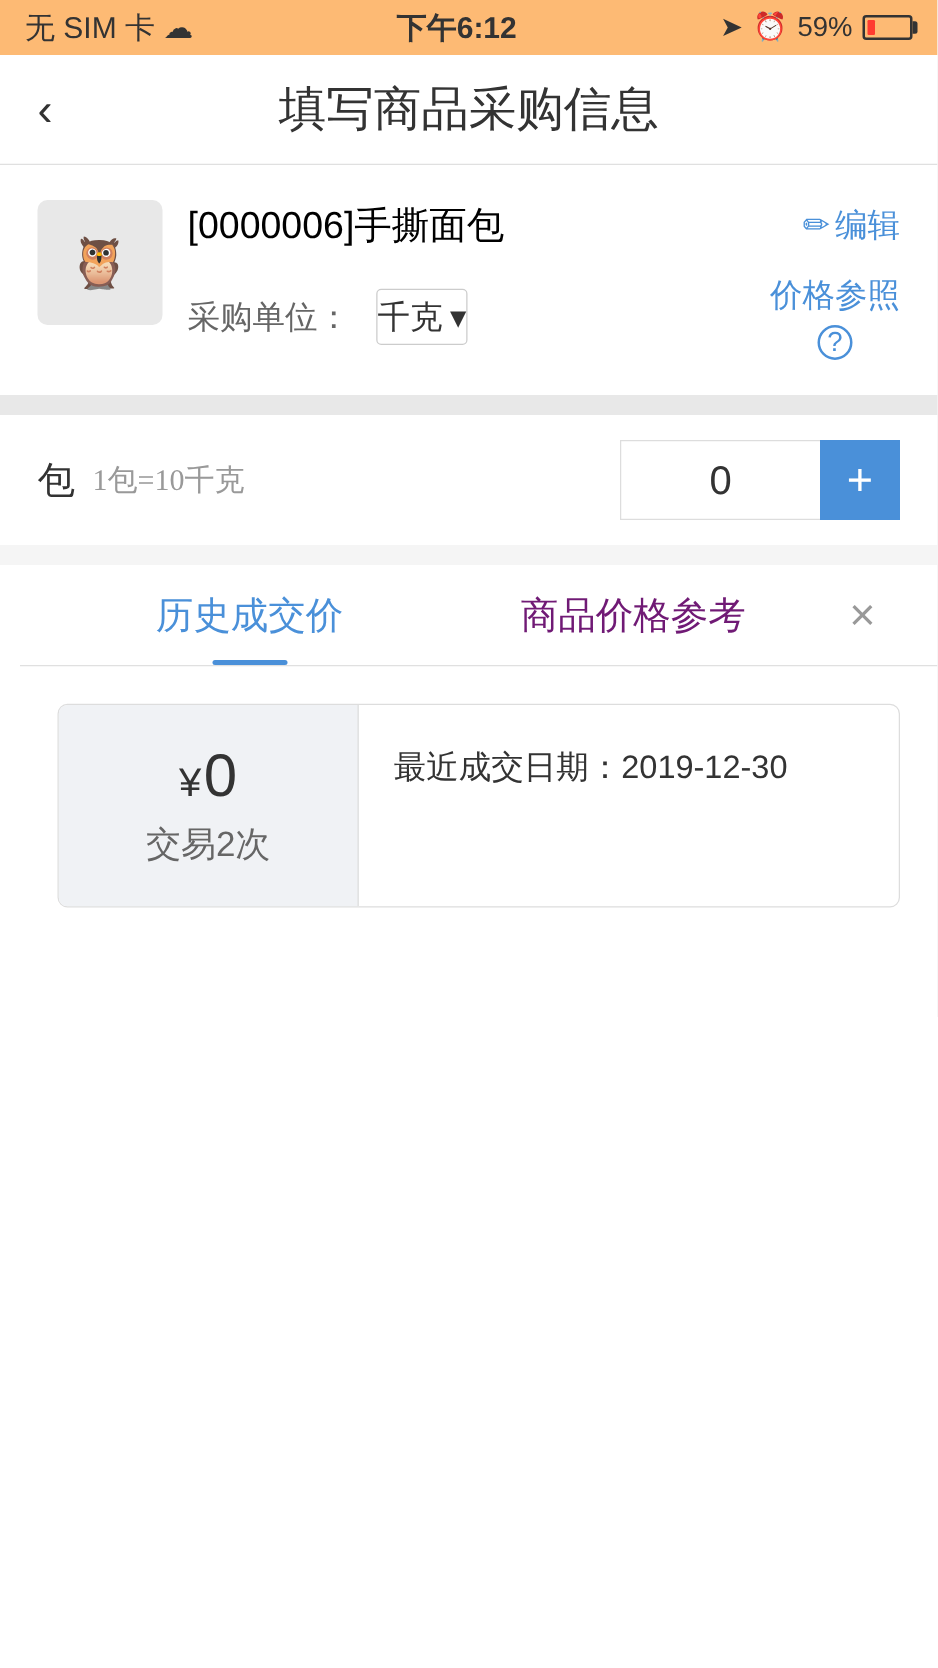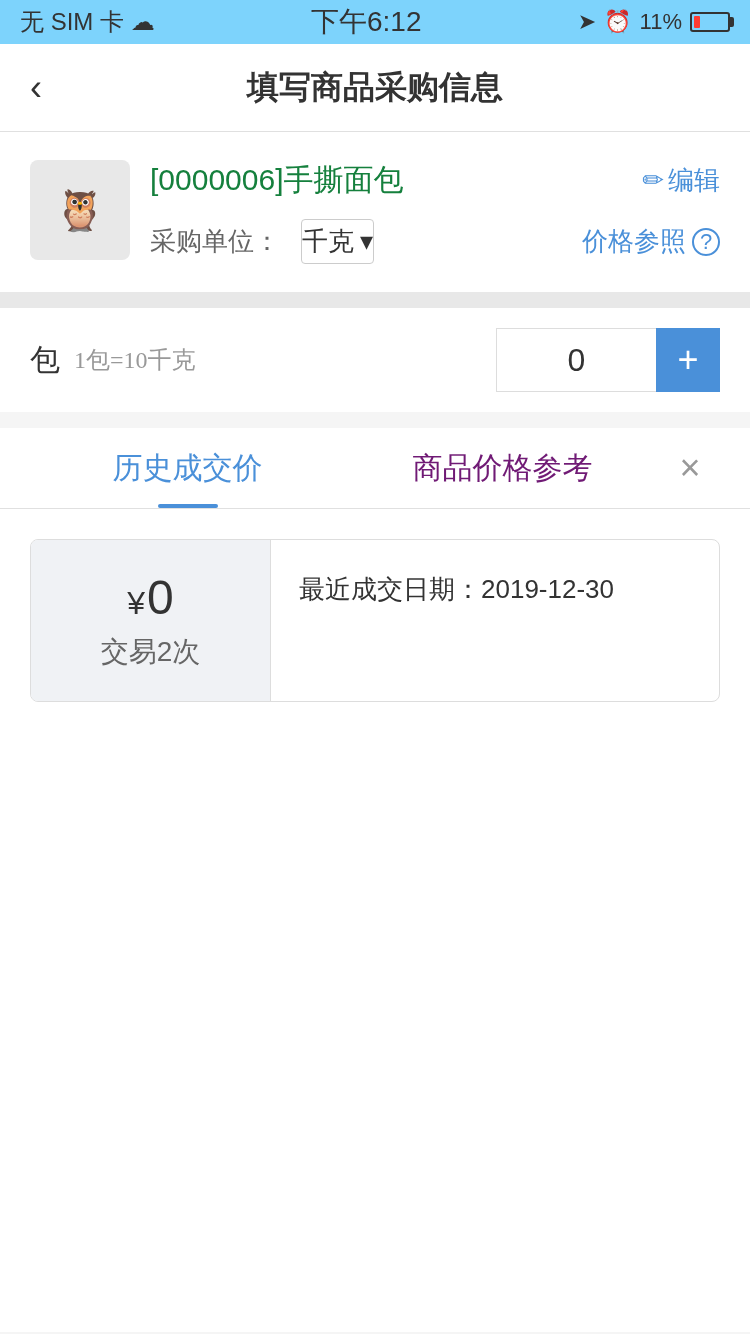--- a/index.html
+++ b/index.html
@@ -9,37 +9,37 @@
       min-height: 1334px;
       font-family: -apple-system, 'PingFang SC', 'Helvetica Neue', Arial, sans-serif;
       background: #f5f5f5;
       position: relative;
     }
 
     
     .status-bar {
       width: 750px;
       height: 44px;
-      background: #7dd3fc;
+      background: #fdba74;
       display: flex;
       align-items: center;
       justify-content: space-between;
       padding: 0 20px;
       font-size: 26px;
     }
     .status-left {
       display: flex;
       align-items: center;
       gap: 10px;
       font-size: 24px;
       color: #333;
     }
     .status-center {
-      font-size: 28px;
-      font-weight: 400;
+      font-size: 24px;
+      font-weight: 700;
       color: #333;
       text-align: center;
     }
     .status-right {
       display: flex;
       align-items: center;
       gap: 8px;
       font-size: 22px;
       color: #333;
     }
@@ -88,22 +88,22 @@
       border-bottom: 1px solid #e0e0e0;
     }
     .nav-back {
       position: absolute;
       left: 30px;
       font-size: 36px;
       color: #333;
       cursor: pointer;
     }
     .nav-title {
-      font-size: 32px;
-      font-weight: 700;
+      font-size: 38px;
+      font-weight: 400;
       color: #333;
     }
 
     
     .product-card {
       background: #fff;
       margin-top: 0;
       padding: 28px 30px 28px 30px;
       display: flex;
       align-items: flex-start;
@@ -127,21 +127,21 @@
       flex: 1;
     }
     .product-header {
       display: flex;
       justify-content: space-between;
       align-items: center;
       margin-bottom: 18px;
     }
     .product-name {
       font-size: 30px;
-      color: #15803d;
+      color: #000000;
       font-weight: 500;
     }
     .edit-btn {
       font-size: 26px;
       color: #4a90d9;
       display: flex;
       align-items: center;
       gap: 4px;
       cursor: pointer;
     }
@@ -168,20 +168,21 @@
       gap: 6px;
       cursor: pointer;
     }
     .price-ref {
       font-size: 26px;
       color: #4a90d9;
       display: flex;
       align-items: center;
       gap: 6px;
       cursor: pointer;
+      flex-direction: column;
     }
 
     
     .divider-bar {
       height: 16px;
       background: #e8e8e8;
     }
 
     
     .quantity-row {
@@ -233,20 +234,21 @@
       justify-content: center;
       font-size: 36px;
       color: #fff;
       cursor: pointer;
     }
 
     
     .price-ref-panel {
       background: #fff;
       margin-top: 16px;
+      padding-left: 16px;
     }
     .tabs-row {
       display: flex;
       align-items: center;
       border-bottom: 1px solid #e0e0e0;
       position: relative;
       padding: 0 30px;
     }
     .tab-item {
       flex: 1;
@@ -341,21 +343,21 @@
 <body>
 
 <div class="status-bar">
   <div class="status-left">
     <span>无 SIM 卡 ☁</span>
   </div>
   <div class="status-center">下午6:12</div>
   <div class="status-right">
     <span>➤</span>
     <span>⏰</span>
-    <span>11%</span>
+    <span>59%</span>
     <div class="battery">
       <div class="battery-body">
         <div class="battery-fill"></div>
       </div>
     </div>
   </div>
 </div>
 
 <div class="nav-bar">
   <div class="nav-back">‹</div>

